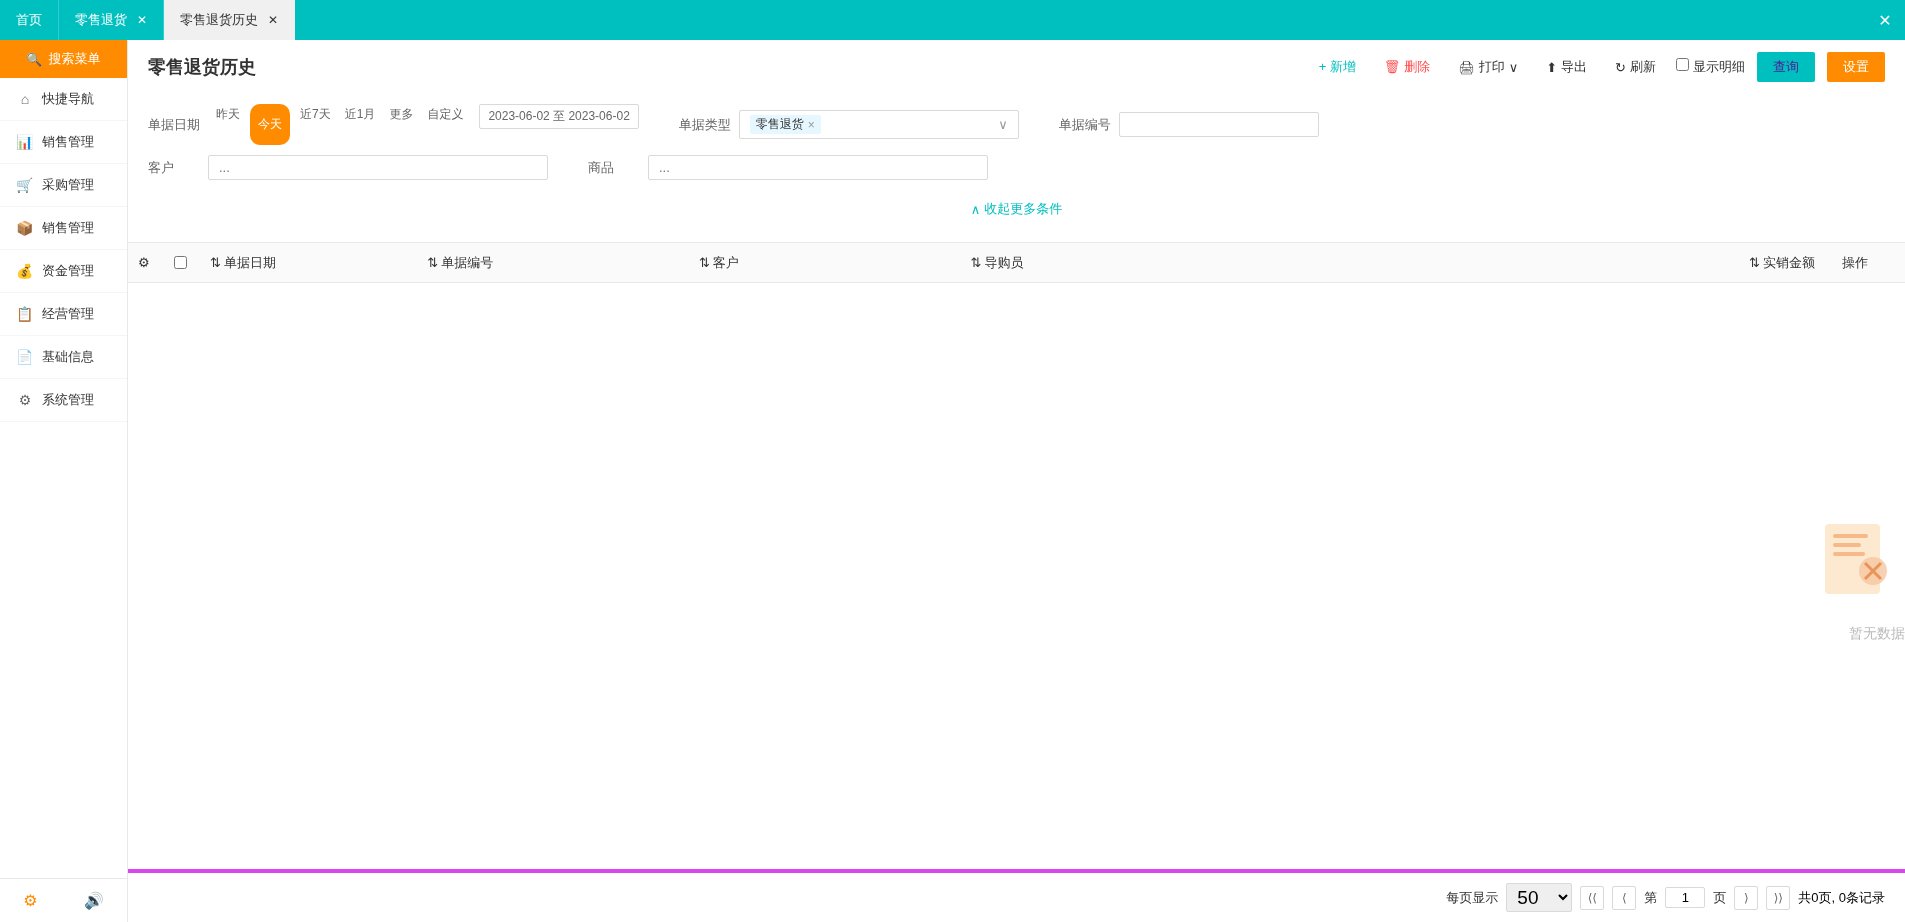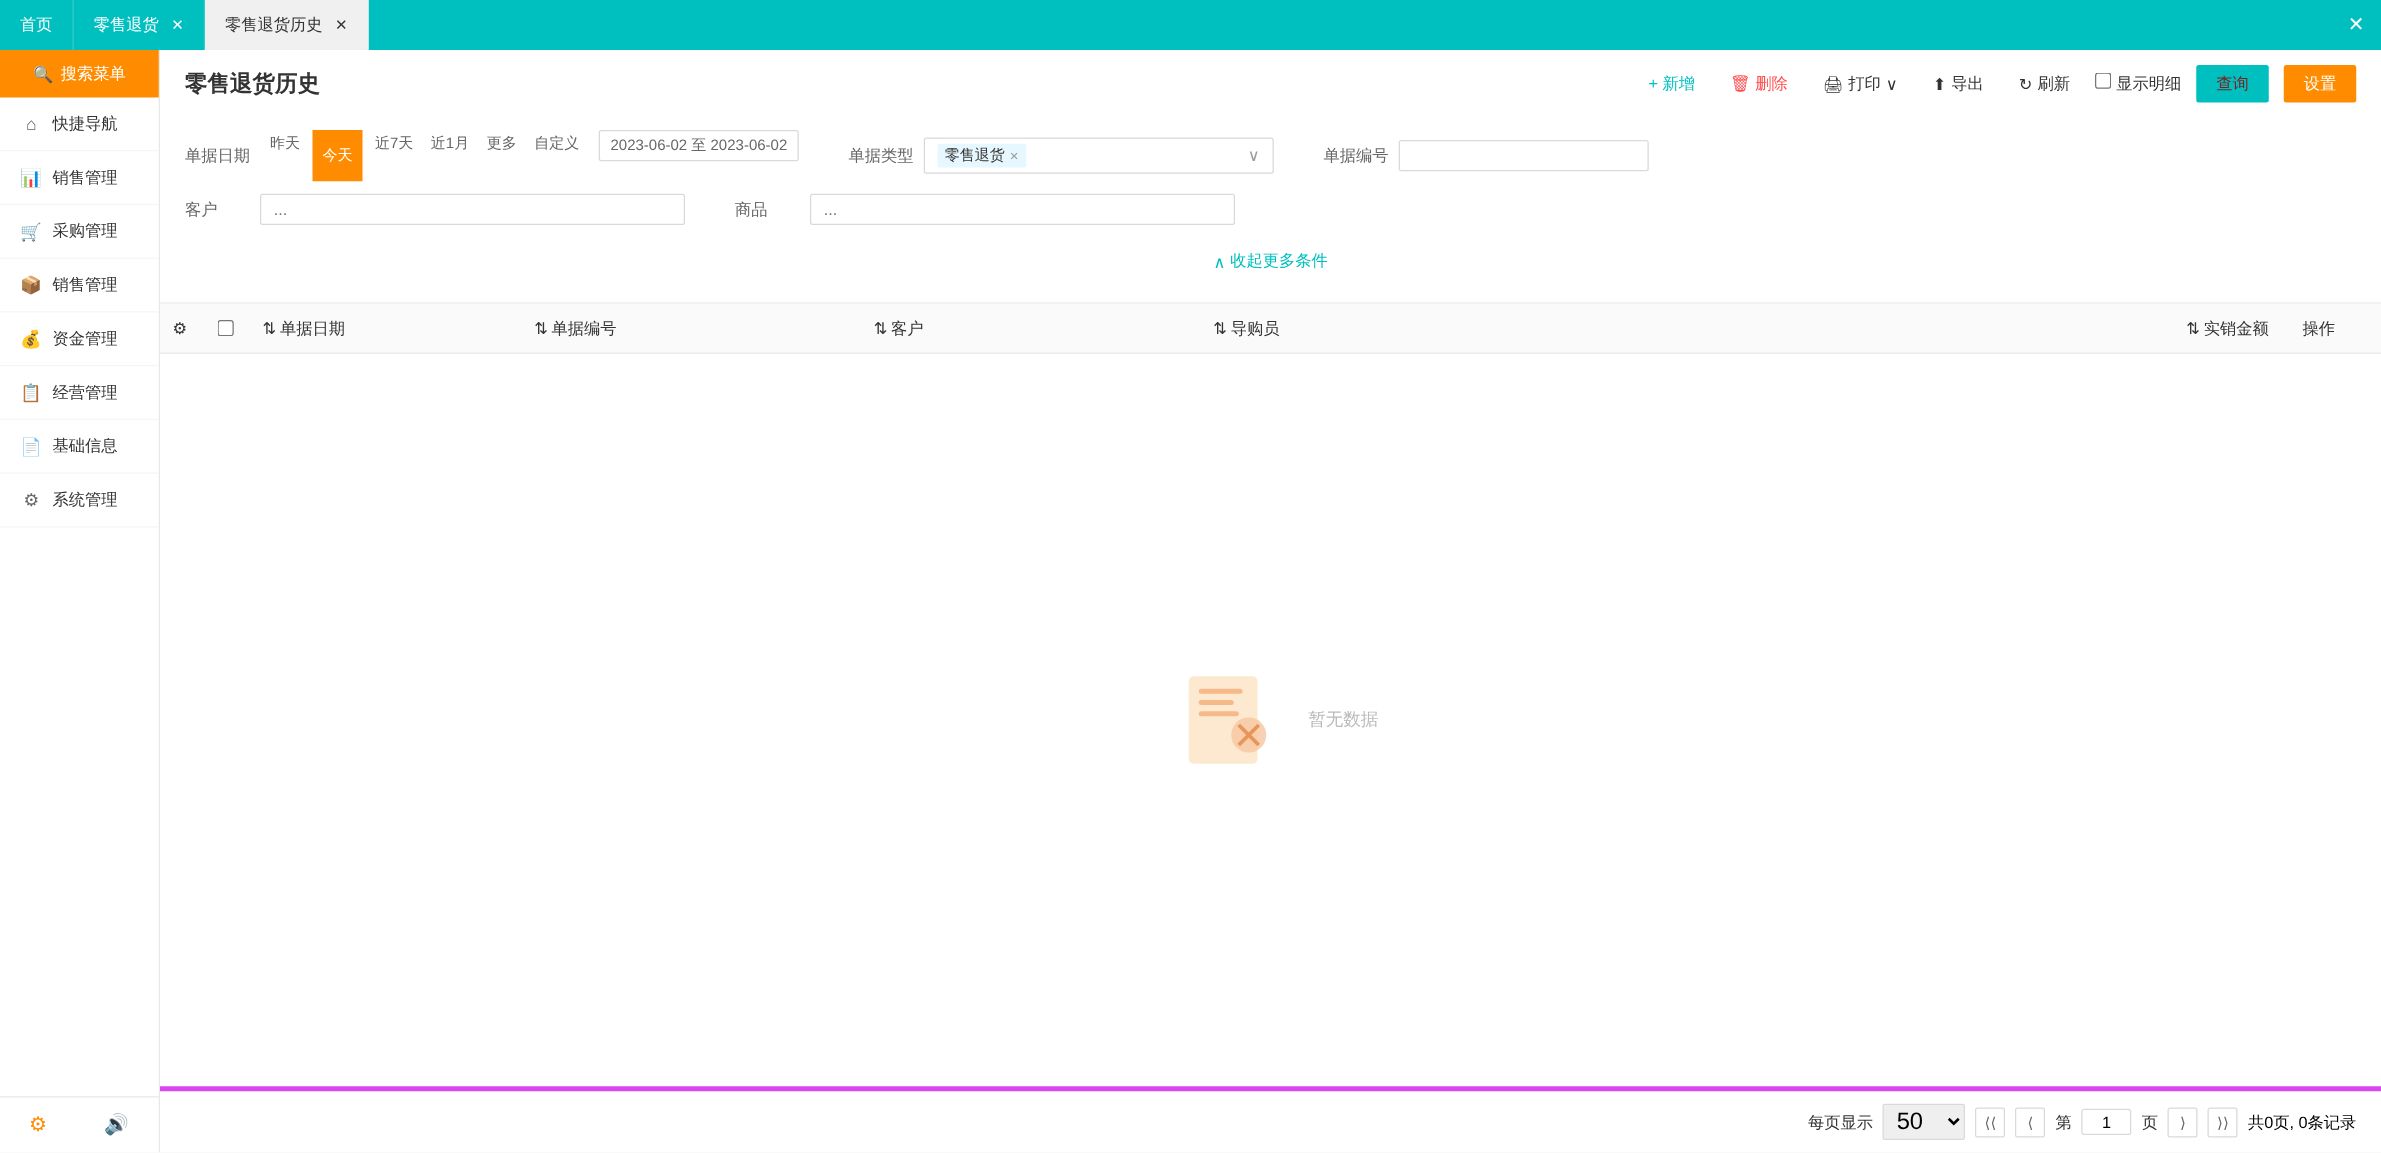--- a/index.html
+++ b/index.html
@@ -152,21 +152,21 @@
       background: #ff8c00;
       color: #fff;
       border: none;
       padding: 6px 16px;
       border-radius: 2px;
       cursor: pointer;
       font-size: 13px;
     }
     .btn-secondary {
       background: #00bfbf;
-      color: #7f1d1d;
+      color: #4c1d95;
       border: none;
       padding: 6px 16px;
       border-radius: 2px;
       cursor: pointer;
       font-size: 13px;
     }
     .display-detail-check {
       display: flex;
       align-items: flex-start;
       gap: 4px;
@@ -198,21 +198,21 @@
     }
     .date-opt {
       color: #666;
       font-size: 12px;
       cursor: pointer;
       padding: 2px 4px;
     }
     .date-opt.active {
       background: #ff8c00;
       color: #fff;
-      border-radius: 0;
+      border-radius: 10px;
       padding: 12px 8px;
     }
     .date-range {
       color: #666;
       font-size: 12px;
       margin-left: 6px;
       border: 1px solid #d9d9d9;
       padding: 3px 8px;
       border-radius: 2px;
       background: #fff;
@@ -308,22 +308,22 @@
     .col-customer { flex: 1.5; }
     .col-guide { flex: 1; }
     .col-fill { flex: 3; }
     .col-amount { width: 120px; text-align: right; justify-content: flex-end; }
     .col-action { width: 80px; text-align: center; justify-content: center; }
 
     
     .empty-state {
       flex: 1;
       display: flex;
-      flex-direction: row;
-      align-items: center;
+      flex-direction: column;
+      align-items: flex-end;
       justify-content: center;
       color: #999;
       gap: 16px;
     }
     .empty-icon {
       width: 100px;
       height: 100px;
     }
     .empty-text {
       font-size: 14px;

